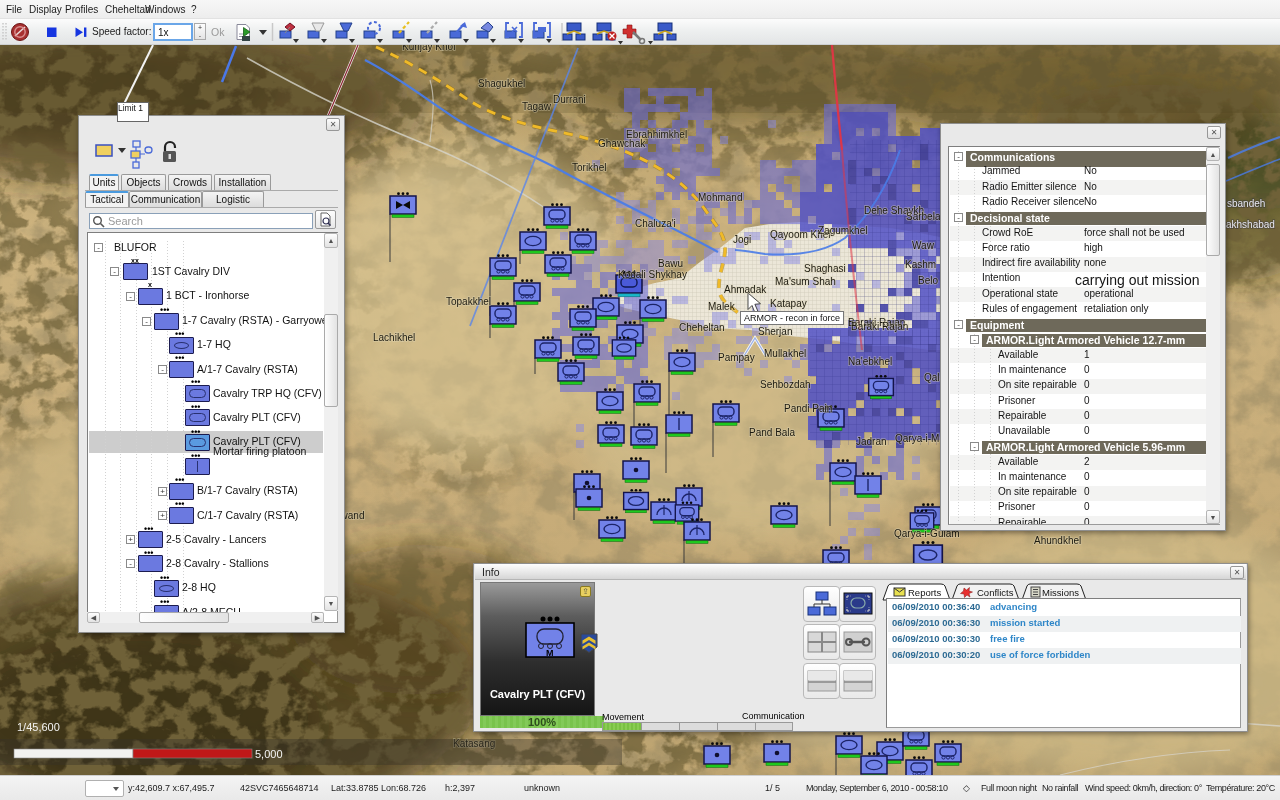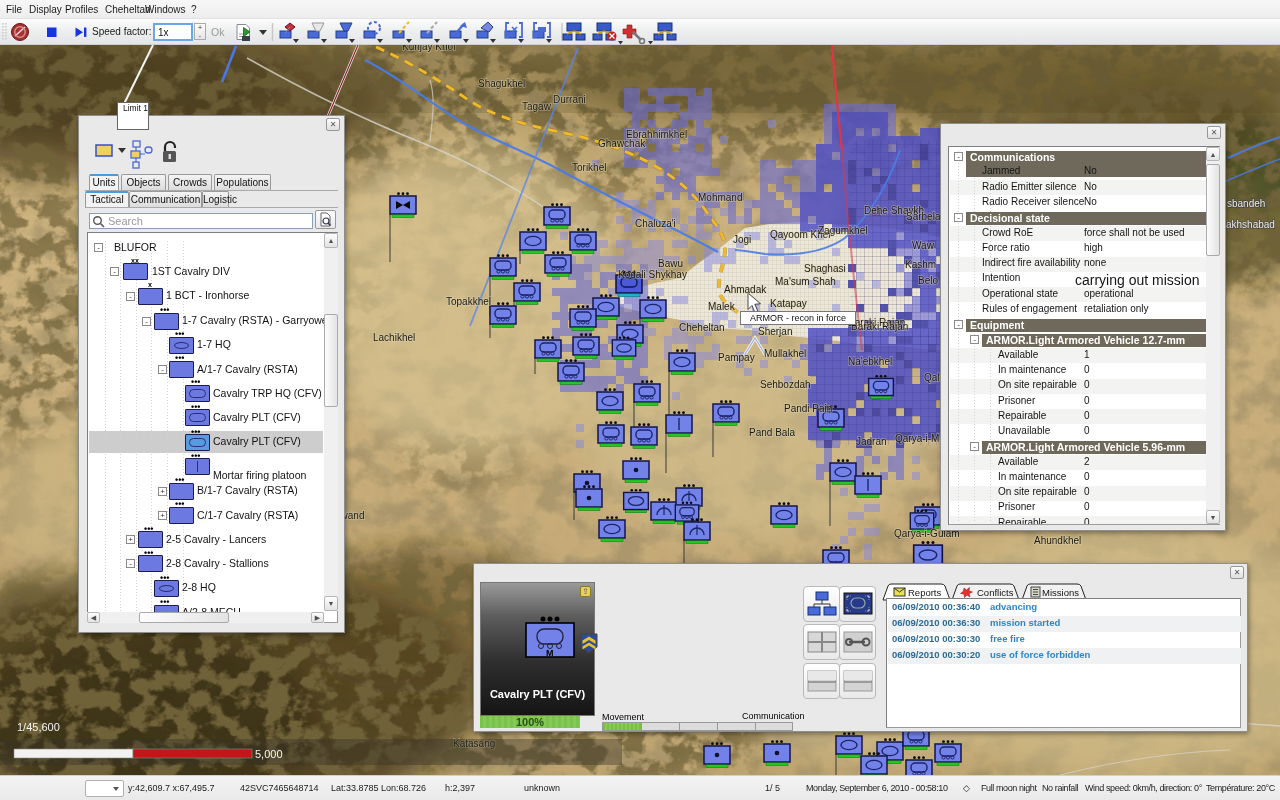--- a/index.html
+++ b/index.html
@@ -37,22 +37,22 @@
 
 #infoDark{position:absolute;background:linear-gradient(#9a9a9a,#5d5d5d 25%,#2e2e2e 60%,#151515);border:1px solid #777}
 #infoGreen{position:absolute;background:repeating-linear-gradient(90deg,#79c34c 0 3px,#83ca58 3px 6px);color:#2e4d1d;font-weight:bold;font-size:11px;text-align:center}
 .ibtn{position:absolute;width:37px;height:36px;border:1px solid #b9b9b9;border-radius:4px;background:linear-gradient(#ffffff,#e9e9e9)}
 .rrow{position:absolute;font-size:9.5px;font-weight:bold;white-space:nowrap}
 .rdate{color:#2c6a93}
 .rmsg{color:#2e86c8;position:absolute;left:98px}
 
 #statusbar{position:absolute;left:0;top:775px;width:1280px;height:25px;background:linear-gradient(#f4f4f4,#e9e9e9);border-top:1px solid #cfcfcf;font-size:9px;color:#1c1c1c}
 #statusbar span{position:absolute;top:7px}
-#tooltip{position:absolute;left:740px;top:311px;width:116px;height:14px;background:#fff;border:1px solid #777;font-size:9px;color:#111;line-height:13px;text-align:center;white-space:nowrap;z-index:5}
-#limit1{position:absolute;left:117px;top:102px;width:32px;height:28px;background:#fff;border:1px solid #666;font-size:8.5px;line-height:11px;text-align:right;color:#111;white-space:nowrap;z-index:5}
+#tooltip{position:absolute;left:740px;top:311px;width:104px;height:14px;background:#fff;border:1px solid #777;font-size:9px;color:#111;line-height:13px;text-align:center;white-space:nowrap;z-index:5}
+#limit1{position:absolute;left:117px;top:102px;width:32px;height:20px;background:#fff;border:1px solid #666;font-size:8.5px;line-height:11px;text-align:left;color:#111;white-space:nowrap;z-index:5}
 </style></head>
 <body>
 
 <svg id="map" width="1280" height="730" viewBox="0 45 1280 730" style="position:absolute;left:0;top:45px">
 
 <defs>
 <filter id="fcoarse" x="0%" y="0%" width="100%" height="100%">
  <feTurbulence type="fractalNoise" baseFrequency="0.028 0.036" numOctaves="5" seed="17"></feTurbulence>
  <feColorMatrix type="matrix" values="0 0 0 0 0.33  0 0 0 0 0.26  0 0 0 0 0.13  4.2 0 0 0 -1.85"></feColorMatrix>
 </filter>
@@ -844,25 +844,25 @@
 <rect x="56" y="8" width="7" height="6" rx="3" fill="none" stroke="#4a6ad8" stroke-width="1.3"></rect>
 <rect x="44" y="23" width="6" height="6" fill="none" stroke="#4a6ad8" stroke-width="1.3"></rect>
 <path d="M51 15 h5 M47 8 v4 M47 19 v4" stroke="#4a6ad8" stroke-width="1.2" fill="none"></path>
 <path d="M76 12 v-4 a5 5 0 0 1 10 0 v1" fill="none" stroke="#222" stroke-width="2.2"></path>
 <rect x="74" y="12" width="13" height="11" rx="1.5" fill="#555"></rect>
 <rect x="79.5" y="15" width="2.5" height="5" fill="#ddd"></rect>
 </svg>
     <div class="tab sel" style="left:10px;top:58px;width:30px;height:16px">Units</div>
     <div class="tab" style="left:42px;top:58px;width:45px;height:16px">Objects</div>
     <div class="tab" style="left:89px;top:58px;width:44px;height:16px">Crowds</div>
-    <div class="tab" style="left:135px;top:58px;width:57px;height:16px">Populations</div>
+    <div class="tab" style="left:135px;top:58px;width:57px;height:16px">Installation</div>
     <div style="position:absolute;left:6px;top:74px;right:6px;height:1px;background:#aaa"></div>
     <div class="tab sel" style="left:6px;top:75px;width:44px;height:16px">Tactical</div>
     <div class="tab" style="left:50px;top:75px;width:73px;height:16px">Communication</div>
-    <div class="tab" style="left:123px;top:75px;width:27px;height:16px">Logistic</div>
+    <div class="tab" style="left:123px;top:75px;width:62px;height:16px">Logistic</div>
     <div style="position:absolute;left:6px;top:91px;right:6px;height:1px;background:#aaa"></div>
     <div style="position:absolute;left:10px;top:97px;width:224px;height:16px;background:#fff;border:1px solid #8aa0b8;font-size:11px;color:#9a9a9a;line-height:14px;padding-left:18px">Search</div>
     <svg width="14" height="14" style="position:absolute;left:13px;top:99px" viewBox="0 0 14 14">
       <circle cx="5.5" cy="5.5" r="3.8" fill="none" stroke="#555" stroke-width="1.4"></circle>
       <line x1="8.5" y1="8.5" x2="12" y2="12" stroke="#555" stroke-width="1.6"></line>
     </svg>
     <div style="position:absolute;left:236px;top:94px;width:21px;height:19px;background:linear-gradient(#fdfdfd,#e8e8e8);border:1px solid #999;border-radius:2px"></div>
 <svg width="15" height="15" style="position:absolute;left:239px;top:96px" viewBox="0 0 15 15">
       <path d="M3 1 h6 l3 3 v10 h-9 z" fill="#fff" stroke="#666"></path>
       <circle cx="8" cy="9" r="3" fill="none" stroke="#335" stroke-width="1.2"></circle>
@@ -911,21 +911,21 @@
       <div class="trow" style="left:125px;top:178px">Cavalry PLT (CFV)</div>
       <div class="uicon" style="left:97px;top:201px;background:#5a9ae0">
         <i></i>
       </div>
       <div class="dots3" style="left:103px;top:194px;font-size:9px">•••</div>
       <div class="trow" style="left:125px;top:202px">Cavalry PLT (CFV)</div>
       <div class="uicon" style="left:97px;top:225px;background:#6b79e0">
         <i style="border-radius:0;left:11px;right:11px;top:2px;bottom:2px;border-width:0 1px 0 0"></i>
       </div>
       <div class="dots3" style="left:103px;top:218px;font-size:9px">•••</div>
-      <div class="trow" style="left:125px;top:236px">Mortar firing platoon</div>
+      <div class="trow" style="left:125px;top:212px">Mortar firing platoon</div>
       <div class="exp" style="left:70px;top:254px">+</div>
       <div class="uicon" style="left:81px;top:250px;background:#6b79e0"></div>
       <div class="dots3" style="left:87px;top:242px;font-size:9px">•••</div>
       <div class="trow" style="left:109px;top:251px">B/1-7 Cavalry (RSTA)</div>
       <div class="exp" style="left:70px;top:278px">+</div>
       <div class="uicon" style="left:81px;top:274px;background:#6b79e0"></div>
       <div class="dots3" style="left:87px;top:266px;font-size:9px">•••</div>
       <div class="trow" style="left:109px;top:276px">C/1-7 Cavalry (RSTA)</div>
       <div class="exp" style="left:38px;top:302px">+</div>
       <div class="uicon" style="left:50px;top:298px;background:#6b79e0"></div>
@@ -962,21 +962,21 @@
       <div class="pstripe" style="left:1px;top:140px;width:258px;height:15px"></div>
       <div class="pstripe" style="left:1px;top:201px;width:258px;height:15px"></div>
       <div class="pstripe" style="left:1px;top:232px;width:258px;height:15px"></div>
       <div class="pstripe" style="left:1px;top:262px;width:258px;height:15px"></div>
       <div class="pstripe" style="left:1px;top:308px;width:258px;height:15px"></div>
       <div class="pstripe" style="left:1px;top:339px;width:258px;height:15px"></div>
       <div class="pstripe" style="left:1px;top:369px;width:258px;height:15px"></div>
       <div style="position:absolute;left:9px;top:4px;width:1px;height:370px;background-image:linear-gradient(#d2d2d2 30%,transparent 30%);background-size:1px 3px"></div>
       <div style="position:absolute;left:25px;top:4px;width:1px;height:370px;background-image:linear-gradient(#d2d2d2 30%,transparent 30%);background-size:1px 3px"></div>
       <div style="position:absolute;left:41px;top:4px;width:1px;height:370px;background-image:linear-gradient(#d2d2d2 30%,transparent 30%);background-size:1px 3px"></div>
-      <div class="phead" style="left:17px;top:4px;width:242px;height:26px">Communications</div>
+      <div class="phead" style="left:17px;top:4px;width:242px;height:16px">Communications</div>
       <div class="exp" style="left:5px;top:5px">-</div>
       <div class="prow" style="left:33px;top:18px">Jammed</div>
       <div class="prow" style="left:135px;top:18px;font-size:10px">No</div>
       <div class="prow" style="left:33px;top:34px">Radio Emitter silence</div>
       <div class="prow" style="left:135px;top:34px;font-size:10px">No</div>
       <div class="prow" style="left:33px;top:49px">Radio Receiver silence</div>
       <div class="prow" style="left:135px;top:49px;font-size:10px">No</div>
       <div class="phead" style="left:17px;top:65px;width:242px;height:13px">Decisional state</div>
       <div class="exp" style="left:5px;top:66px">-</div>
       <div class="prow" style="left:33px;top:80px">Crowd RoE</div>
@@ -1019,20 +1019,21 @@
       <div class="prow" style="left:135px;top:354px;font-size:10px">0</div>
       <div class="prow" style="left:49px;top:370px">Repairable</div>
       <div class="prow" style="left:135px;top:370px;font-size:10px">0</div>
     </div>
     <div class="sb" style="left:265px;top:23px;width:14px;height:377px"></div>
     <div class="sbbtn" style="left:265px;top:23px;width:14px;height:14px;font-size:7px;line-height:13px">▲</div>
     <div class="sbbtn" style="left:265px;top:386px;width:14px;height:14px;font-size:7px;line-height:13px">▼</div>
     <div class="sbthumb" style="left:265px;top:40px;width:14px;height:92px"></div>
   </div>
 <div class="panel" id="info" style="left:473px;top:563px;width:775px;height:169px">
+    <div class="ptitle">Info</div>
     <div class="pclose" style="right:3px">✕</div>
     <div id="infoDark" style="left:6px;top:18px;width:115px;height:134px">
       <div style="position:absolute;right:3px;top:3px;width:11px;height:11px;background:#e8d060;border:1px solid #8a7a20;border-radius:2px;font-size:8px;text-align:center;line-height:10px;color:#554">⇪</div>
       <svg width="80" height="50" viewBox="0 0 80 50" style="position:absolute;left:29px;top:32px">
 <circle cx="33" cy="4" r="2.5" fill="#000"></circle>
         <circle cx="40" cy="4" r="2.5" fill="#000"></circle>
         <circle cx="47" cy="4" r="2.5" fill="#000"></circle>
 <rect x="16" y="8" width="48" height="34" fill="#7282e8" stroke="#000" stroke-width="1.6"></rect>
 <rect x="27" y="14" width="26" height="15" rx="7" fill="none" stroke="#223" stroke-width="1.3"></rect>
 <circle cx="31" cy="31" r="2.5" fill="none" stroke="#223" stroke-width="1"></circle>
@@ -1040,21 +1041,21 @@
         <circle cx="49" cy="31" r="2.5" fill="none" stroke="#223" stroke-width="1"></circle>
 <text x="36" y="41" font-size="9" font-weight="bold" fill="#000">M</text>
 </svg>
       <svg width="18" height="20" viewBox="0 0 18 20" style="position:absolute;left:99px;top:50px">
 <path d="M1 1 h16 v13 l-8 5.5 l-8 -5.5 z" fill="#2a4a9a" stroke="#444"></path>
 <path d="M2.5 7.5 l6.5 -4 l6.5 4 v3.5 l-6.5 -4 l-6.5 4 z" fill="#e8c030"></path>
 <path d="M2.5 13.5 l6.5 -4 l6.5 4 v3 l-6.5 -4 l-6.5 4 z" fill="#e8c030"></path>
 </svg>
       <div style="position:absolute;left:0;right:0;top:105px;text-align:center;color:#fff;font-weight:bold;font-size:11px">Cavalry PLT (CFV)</div>
     </div>
-    <div id="infoGreen" style="left:6px;top:152px;width:100px;height:12px;line-height:12px">100%</div>
+    <div id="infoGreen" style="left:6px;top:152px;width:124px;height:12px;line-height:12px">100%</div>
     <div style="position:absolute;left:128px;top:148px;font-size:9px">Movement</div>
     <div style="position:absolute;left:268px;top:147px;font-size:9px">Communication</div>
     <div style="position:absolute;left:128px;top:158px;width:191px;height:9px;border:1px solid #999;background:#dcdcdc">
       <div style="position:absolute;left:0;top:0;width:38px;height:7px;background:repeating-linear-gradient(90deg,#7ac143 0 2px,#8acc53 2px 4px)"></div>
       <div style="position:absolute;left:38px;top:0;width:1px;height:7px;background:#999"></div>
       <div style="position:absolute;left:76px;top:0;width:1px;height:7px;background:#999"></div>
       <div style="position:absolute;left:114px;top:0;width:1px;height:7px;background:#999"></div>
       <div style="position:absolute;left:152px;top:0;width:1px;height:7px;background:#999"></div>
     </div>
     <div class="ibtn" style="left:328.5px;top:21.5px"></div>

